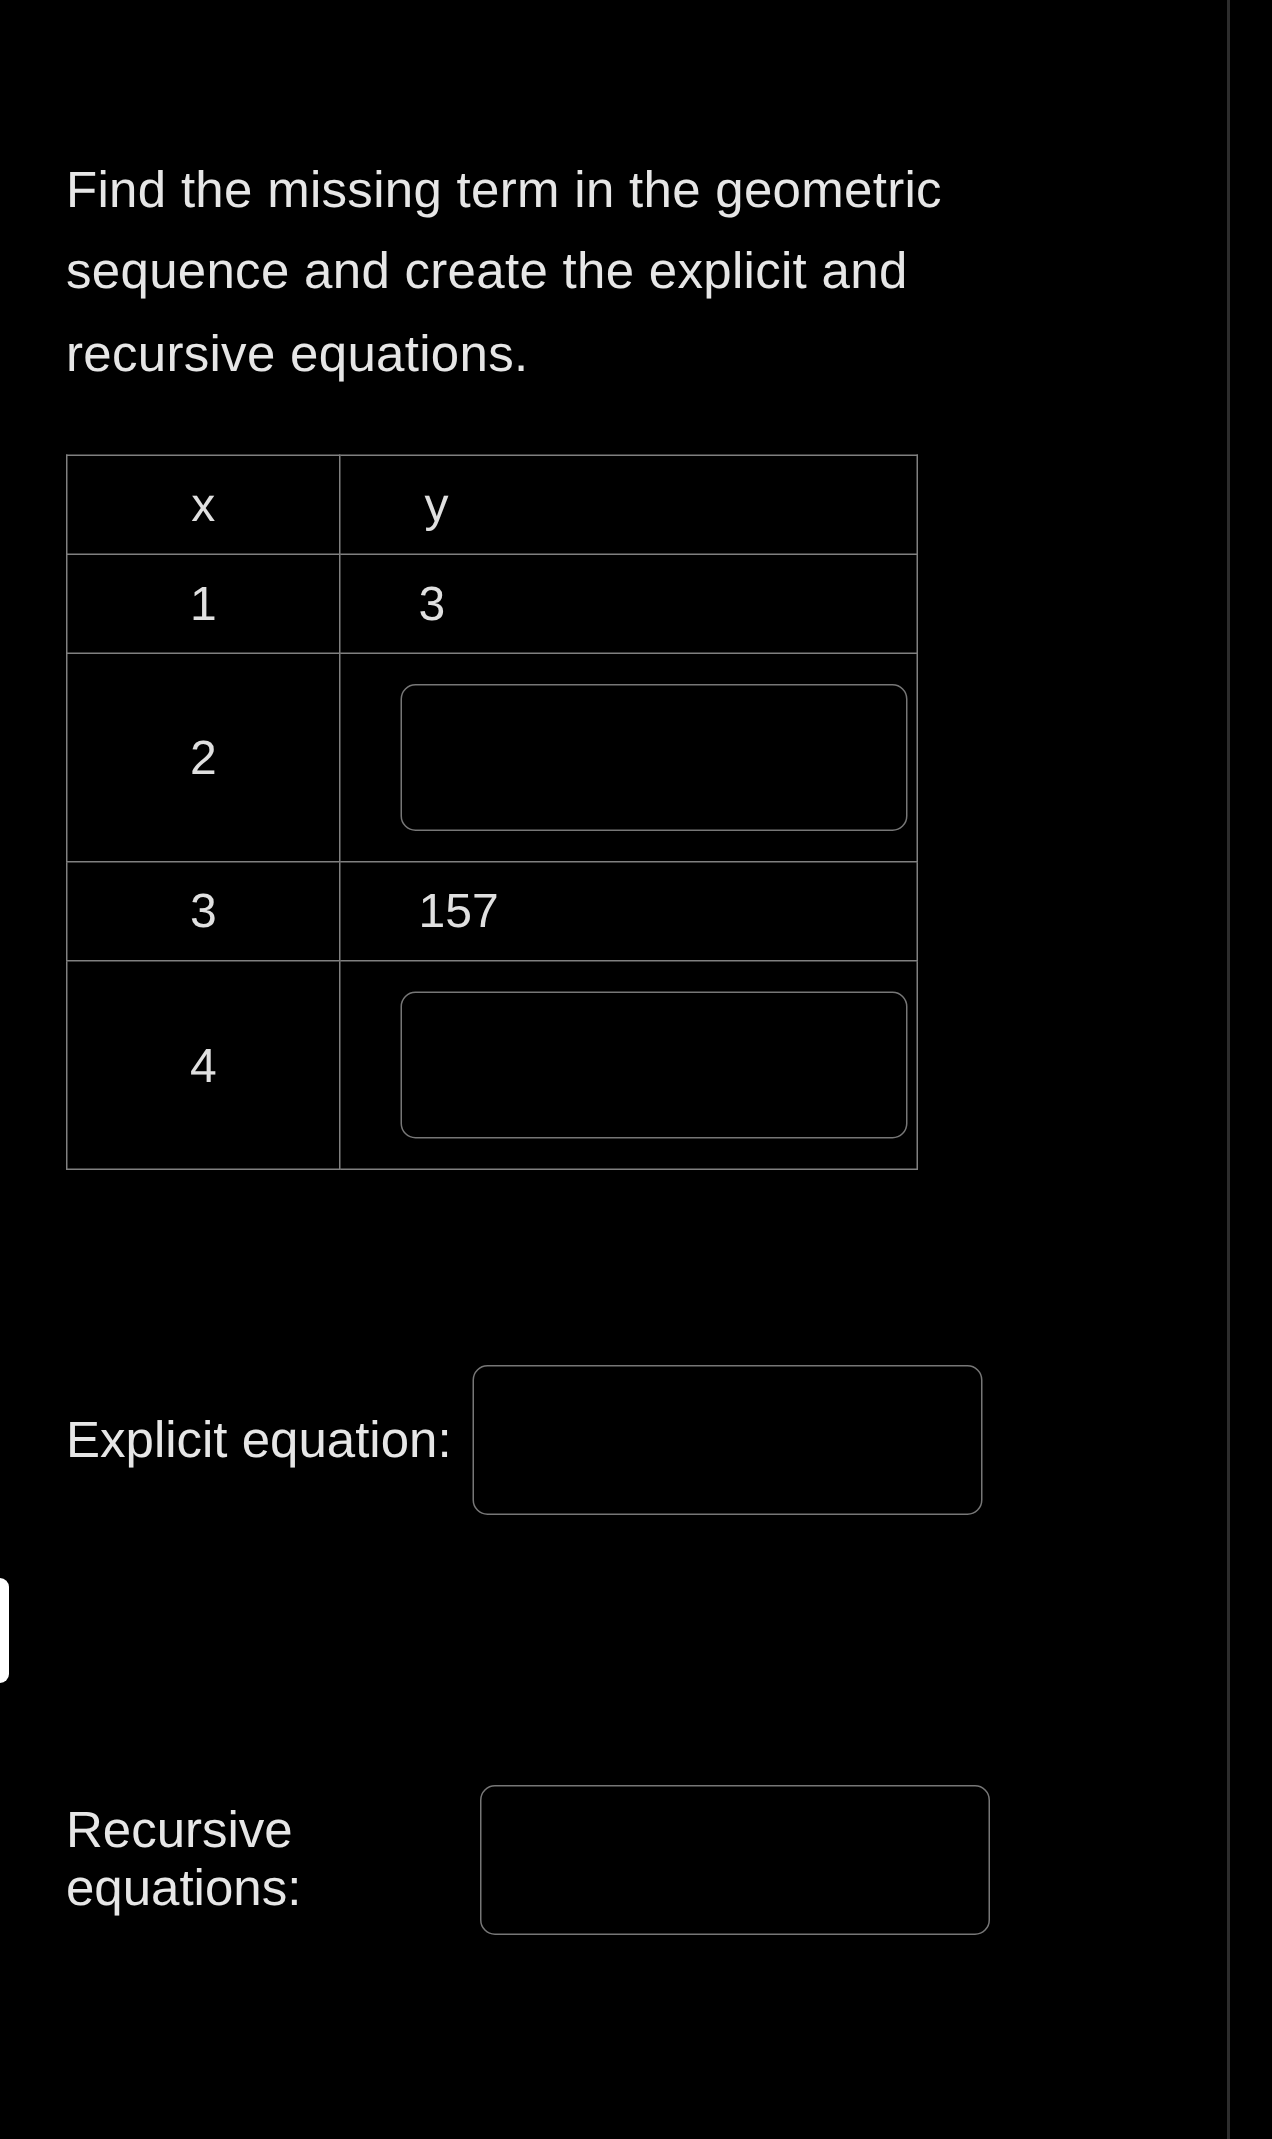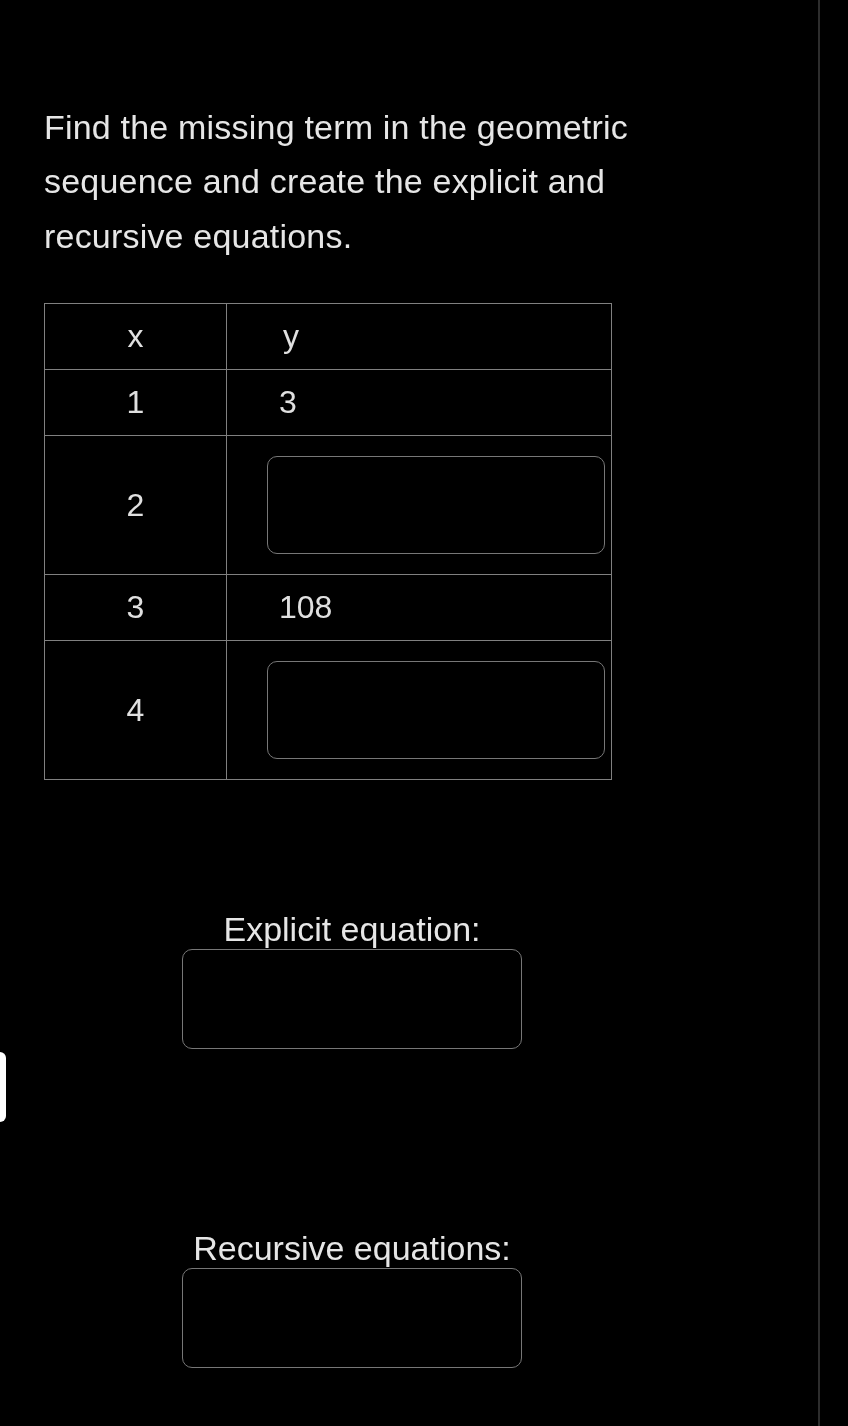--- a/index.html
+++ b/index.html
@@ -57,22 +57,21 @@
       font-size: 30px;
       color: #e0e0e0;
       padding: 0 16px;
       outline: none;
       font-family: inherit;
       font-weight: 300;
     }
     .eq-row {
       display: flex;
       align-items: center;
-      gap: 0;
-      flex-direction: column;
+      gap: 14px;
     }
     .eq-row.first { margin-bottom: 180px; }
     .eq-label {
       font-size: 34px;
       color: #e6e6e6;
       font-weight: 300;
     }
     input.eq-input {
       width: 340px;
       height: 100px;
@@ -117,21 +116,21 @@
       <td class="col-y">3</td>
     </tr>
     <tr>
       <td class="col-x">2</td>
       <td class="col-y input-cell">
         <input type="text" class="cell-input" value="" style="">
       </td>
     </tr>
     <tr>
       <td class="col-x">3</td>
-      <td class="col-y">108</td>
+      <td class="col-y">157</td>
     </tr>
     <tr>
       <td class="col-x">4</td>
       <td class="col-y input-cell">
         <input type="text" class="cell-input" value="" style="">
       </td>
     </tr>
   </tbody>
     </table>
 

